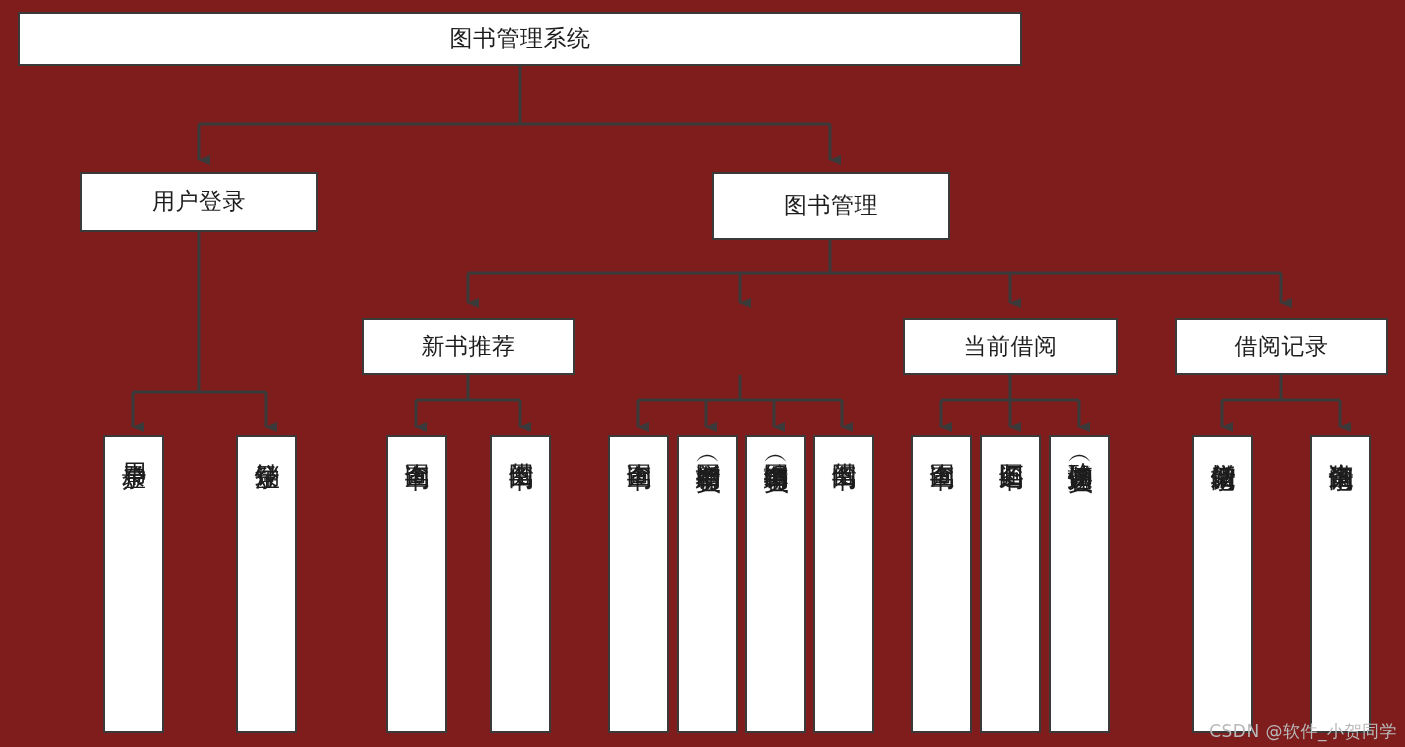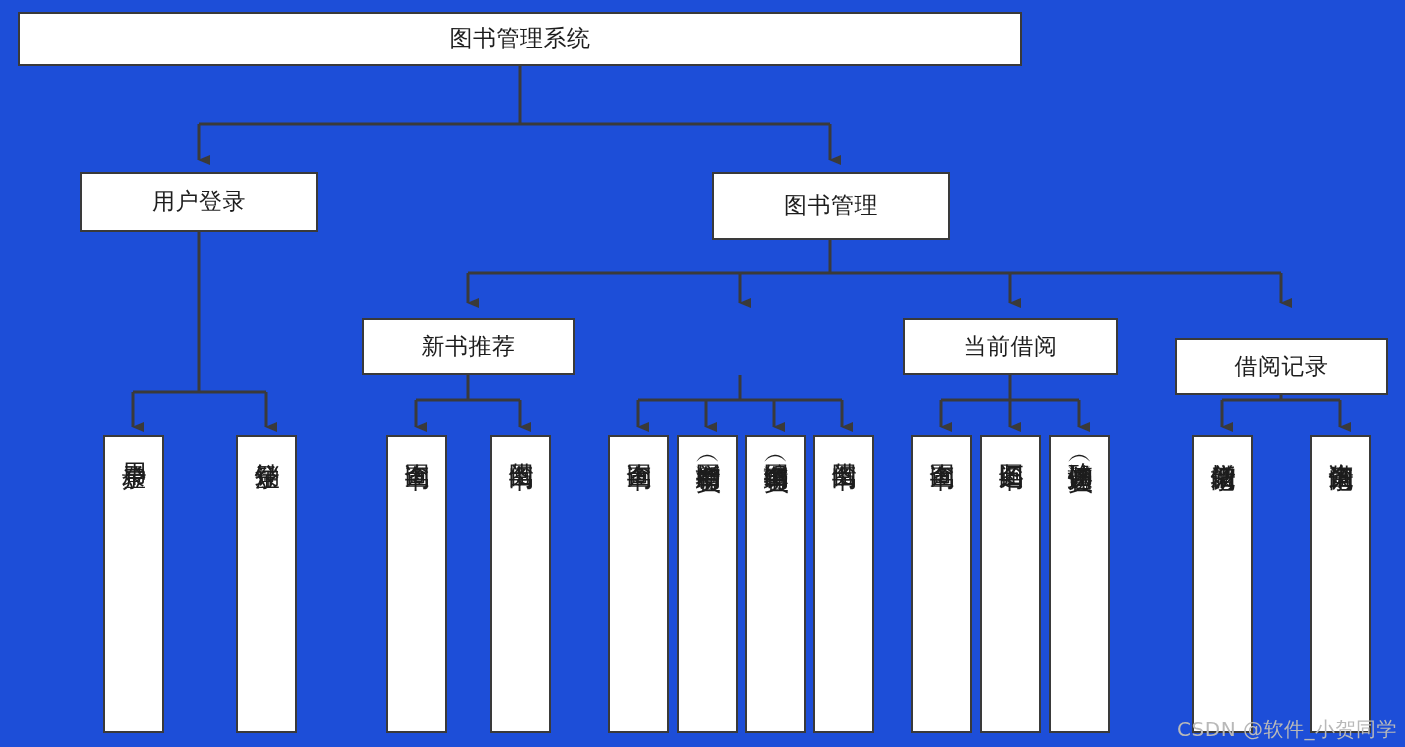--- a/index.html
+++ b/index.html
@@ -1,20 +1,20 @@
 <!DOCTYPE html>
 <html><head>
 <meta charset="utf-8">
 <style>
   html,body{margin:0;padding:0;background:#ffffff;}
   body{
     width:1405px;height:747px;overflow:hidden;
     font-family:"DejaVu Sans","Liberation Sans",sans-serif;
   }
-  #stage{position:relative;width:1405px;height:747px;background:#1d4ed8;}
+  #stage{position:relative;width:1405px;height:747px;background:#7f1d1d;}
   svg#wires{position:absolute;left:0;top:0;width:1405px;height:747px;}
 
   .node{
     position:absolute;
     box-sizing:border-box;
     background:#ffffff;
     border:2px solid #3a3a3a;
     display:flex;
     align-items:center;
     justify-content:center;
@@ -42,21 +42,21 @@
     font-size:25px;
     line-height:1.14;
     letter-spacing:1px;
     height:auto;
     max-height:275px;
   }
   .node.leaf.tall .lbl{max-height:none;}
   .watermark{
     position:absolute;
     right:8px;bottom:4px;
-    font-size:20px;
+    font-size:17px;
     color:#b9b9b9;
     letter-spacing:0.5px;
     white-space:nowrap;
     user-select:none;
   }
 </style>
 </head>
 <body>
 
 <div id="stage">
@@ -123,21 +123,21 @@
   <div class="node h" style="left:712px;top:172px;width:238px;height:68px;">
     <span class="lbl">图书管理</span>
   </div>
 
   <div class="node h" style="left:362px;top:318px;width:213px;height:57px;align-items:center;">
     <span class="lbl">新书推荐</span>
   </div>
   <div class="node h" style="left:903px;top:318px;width:215px;height:57px;">
     <span class="lbl">当前借阅</span>
   </div>
-  <div class="node h" style="left:1175px;top:318px;width:213px;height:57px;margin-top:20px;">
+  <div class="node h" style="left:1175px;top:318px;width:213px;height:57px;">
     <span class="lbl">借阅记录</span>
   </div>
 
   <div class="node leaf" style="left:103px;top:435px;width:61px;height:298px;">
     <span class="lbl">用户登录</span>
   </div>
   <div class="node leaf" style="left:236px;top:435px;width:61px;height:298px;">
     <span class="lbl">注销登录</span>
   </div>
 

